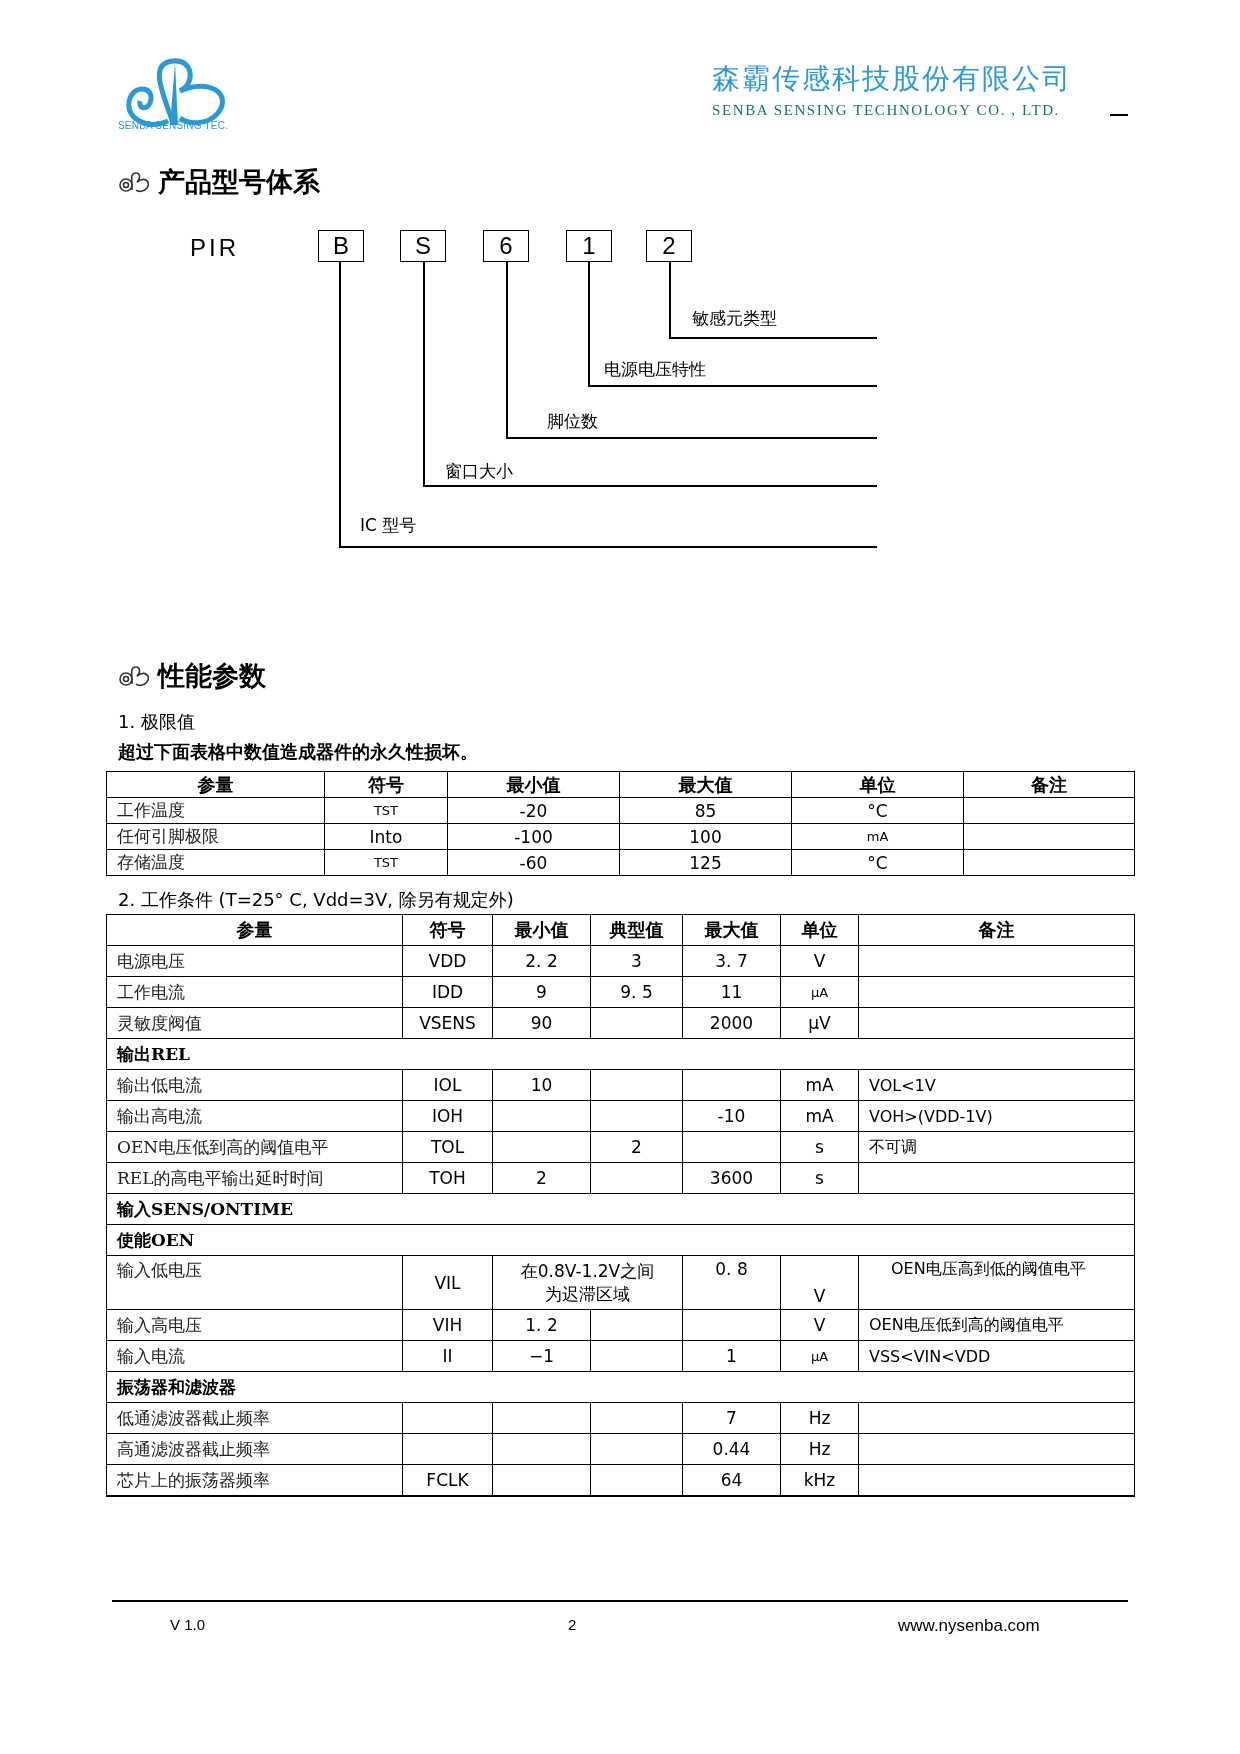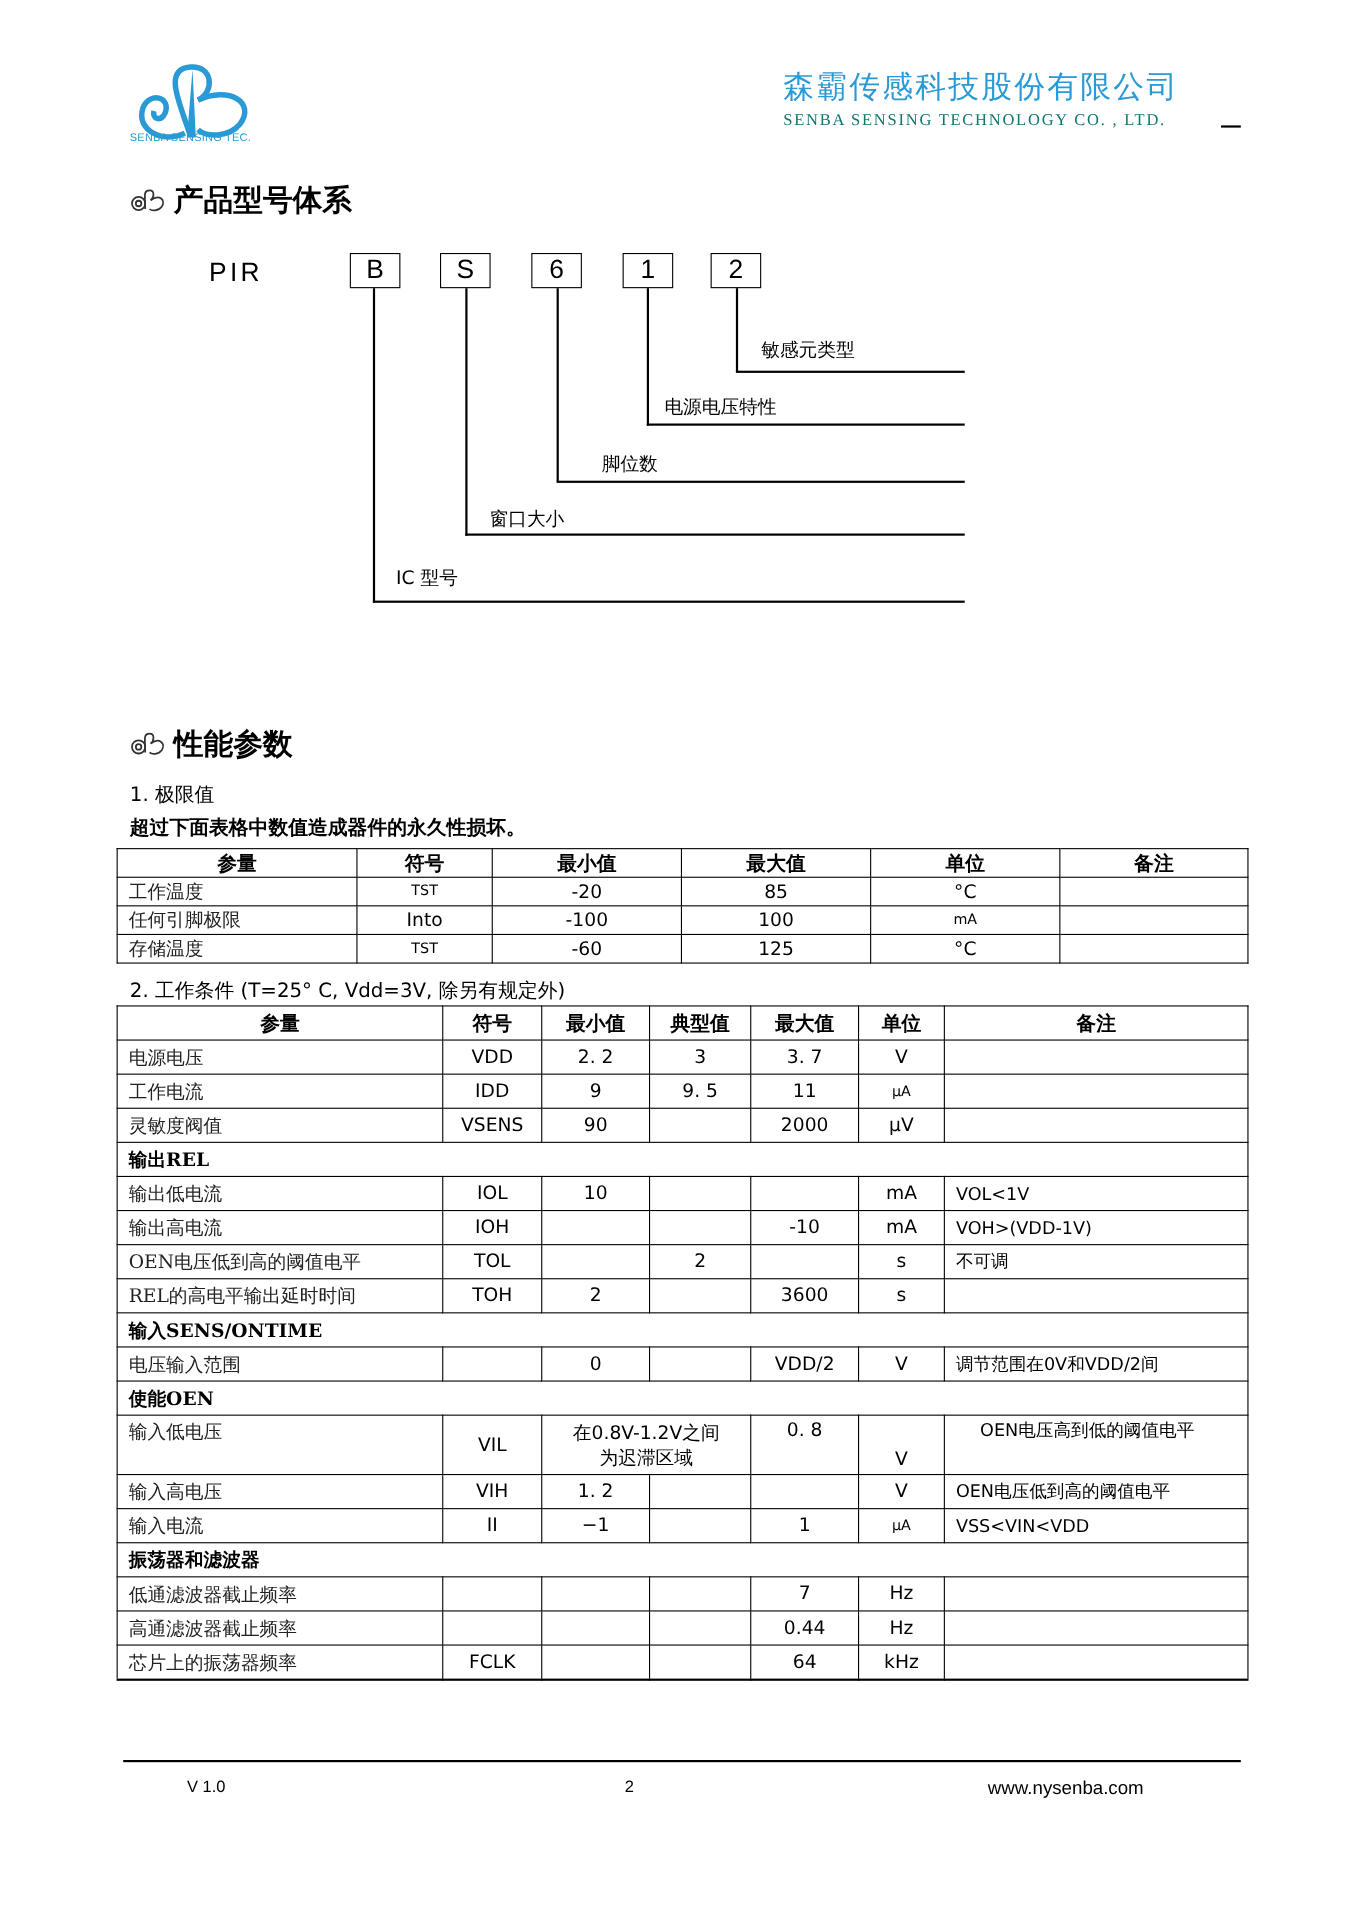--- a/index.html
+++ b/index.html
@@ -242,29 +242,20 @@
     <td class="c"></td>
     <td class="c">3600</td>
     <td class="c">s</td>
     <td class="note"></td>
   </tr>
 
   <tr>
     <td class="grp" colspan="7">输入SENS/ONTIME</td>
   </tr>
 
-  <tr>
-    <td class="l">电压输入范围</td>
-    <td class="c"></td>
-    <td class="c">0</td>
-    <td class="c"></td>
-    <td class="c">VDD/2</td>
-    <td class="c">V</td>
-    <td class="note">调节范围在0V和VDD/2间</td>
-  </tr>
 
 
   <tr>
     <td class="grp" colspan="7">使能OEN</td>
   </tr>
 
   <tr style="height:54px;">
     <td class="l" style="vertical-align:top;padding-top:3px;">输入低电压</td>
     <td class="c">VIL</td>
     <td class="c" colspan="2">

